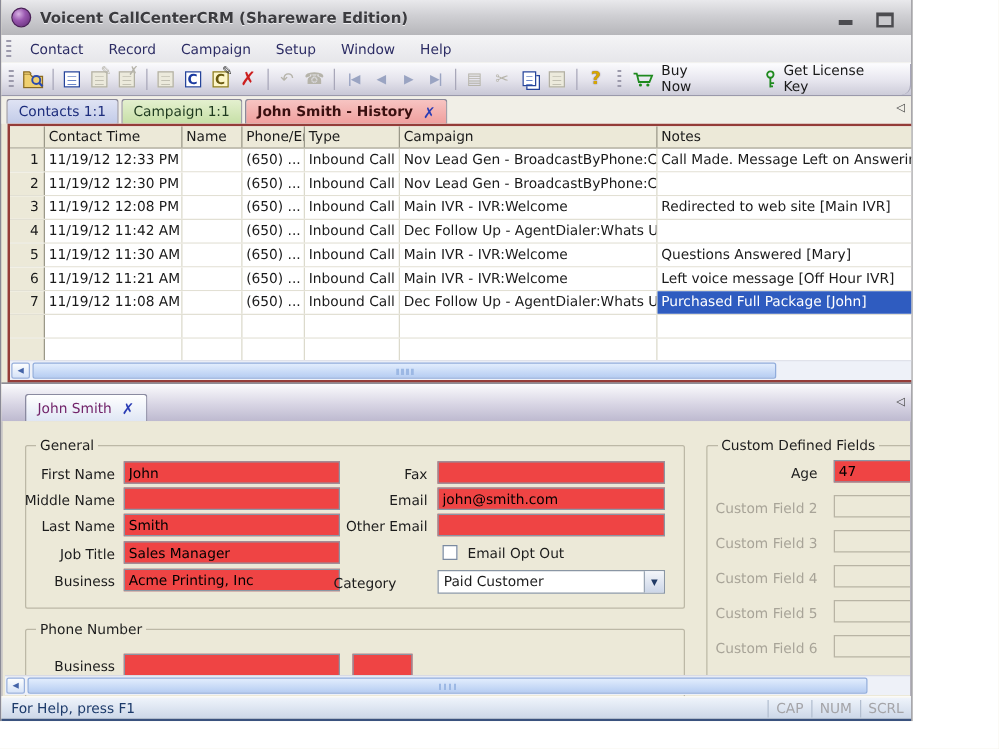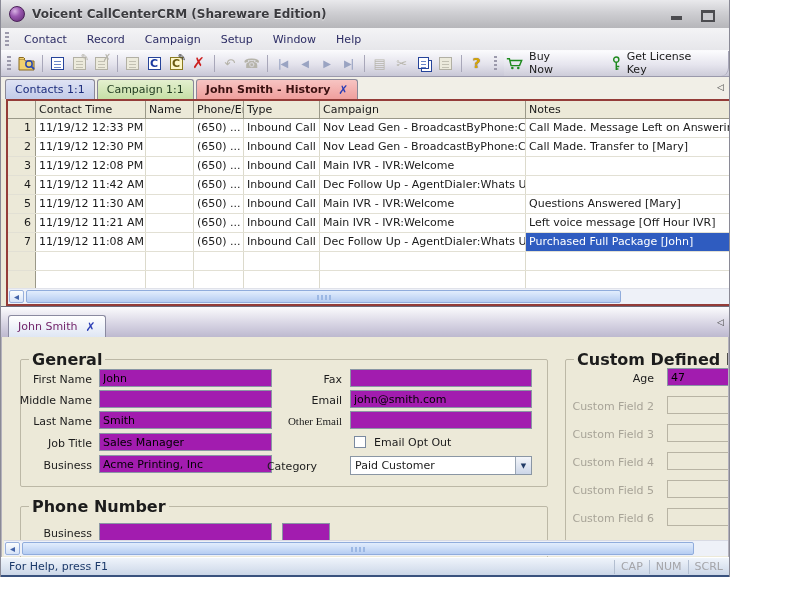--- a/index.html
+++ b/index.html
@@ -86,37 +86,37 @@
   .hthumb { position:absolute; top:1px; height:13px; border:1px solid #90acdc; border-radius:2px;
     background:linear-gradient(180deg,#e2edfd,#b6cdf2); }
   .hthumb::after { content:""; position:absolute; left:50%; top:4px; width:14px; height:5px; margin-left:-7px;
     background:repeating-linear-gradient(90deg,#9cb8e4 0 2px,transparent 2px 4px); }
   .grid-hthumb { left:18px; width:595px; }
   .form-hthumb { left:18px; width:672px; }
 
   
   .bottom-tabbar { position:absolute; left:0; top:306px; width:100%; height:31px;
     background:linear-gradient(180deg,#fbfbfd 0%,#d8d5e4 55%,#bdb9cf 100%);
-    border-top:1px solid #6c6c7c; display:flex; align-items:flex-end; padding-left:7px; }
+    border-top:1px solid #6c6c7c; display:flex; align-items:flex-end; padding-left:19px; }
   .detail-tab { height:22px; display:inline-flex; align-items:center; padding:0 9px;
     border:1px solid #8a8aa0; border-bottom:none; border-radius:3px 3px 0 0;
     background:linear-gradient(180deg,#ffffff,#dfe6f4); color:#72246a; cursor:default; }
   .bt-collapse { position:absolute; right:5px; top:10px; font-size:9px; color:#444; }
 
   
   .bottom-pane { position:absolute; left:0; top:337px; width:100%; height:220px; background:#ece9d8;
     overflow:hidden; border-left:1px solid #b4b2bc; border-right:1px solid #b4b2bc; }
   fieldset { position:absolute; border:1px solid #bcb8a6; border-radius:2px; background:transparent; }
-  legend { font-size:16px; color:#1c1c1c; padding:0 3px; margin-left:8px;font-weight:bold; }
+  legend { font-size:11px; color:#1c1c1c; padding:0 3px; margin-left:8px; }
   .fs-general { left:18px; top:13px; width:528px; height:137px; }
   .fs-custom  { left:563px; top:13px; width:250px; height:200px; }
   .fs-phone   { left:18px; top:160px; width:528px; height:70px; }
   .flabel { position:absolute; text-align:right; color:#1c1c1c; padding-top:2px; }
   .flabel.off { color:#a8a498; }
-  .finput { position:absolute; height:18px; border:1px solid #8a96a4; background:#a21caf;
+  .finput { position:absolute; height:18px; border:1px solid #8a96a4; background:#ef4444;
     font-family:"DejaVu Sans","Liberation Sans",sans-serif; font-size:11px; padding:0 3px; }
   .finput:disabled, .finput.off { background:#ece9d8; border-color:#b8b4a4; color:#8a867a; }
   .checkbox { position:absolute; width:12px; height:12px; background:#fff; border:1px solid #7a8aa0; }
   .cb-label { position:absolute; color:#1c1c1c; }
   .select-box { position:absolute; height:19px; border:1px solid #8a96a4; background:#fff; display:flex; }
   .select-text { flex:1; padding:2px 0 0 4px; white-space:nowrap; overflow:hidden; }
   .select-arrow { width:16px; border-left:1px solid #9aa6b4; background:linear-gradient(180deg,#f4f6fa,#ccd6e8);
     display:flex; align-items:center; justify-content:center; font-size:7px; color:#203a66; }
   .form-hscroll { position:absolute; left:2px; top:203px; width:795px; height:16px; background:#eef1f8; border-top:1px solid #d8dae4; }
 
@@ -298,29 +298,29 @@
               <div class="gcell" style="width: 206px;">Nov Lead Gen - BroadcastByPhone:Ch...</div>
               <div class="gcell flex">Call Made. Message Left on Answering Machine</div>
             </div>
             <div class="grid-row">
               <div class="gcell cell-num" style="width: 28px;">2</div>
               <div class="gcell" style="width: 110px;">11/19/12 12:30 PM</div>
               <div class="gcell" style="width: 48px;"></div>
               <div class="gcell" style="width: 50px;">(650) ...</div>
               <div class="gcell" style="width: 76px;">Inbound Call</div>
               <div class="gcell" style="width: 206px;">Nov Lead Gen - BroadcastByPhone:Ch...</div>
-              <div class="gcell flex">Call Made. Transfer to [Mary]</div>
             </div>
             <div class="grid-row">
               <div class="gcell cell-num" style="width: 28px;">3</div>
               <div class="gcell" style="width: 110px;">11/19/12 12:08 PM</div>
               <div class="gcell" style="width: 48px;"></div>
               <div class="gcell" style="width: 50px;">(650) ...</div>
               <div class="gcell" style="width: 76px;">Inbound Call</div>
               <div class="gcell" style="width: 206px;">Main IVR - IVR:Welcome</div>
+              <div class="gcell flex">Redirected to web site [Main IVR]</div>
             </div>
             <div class="grid-row">
               <div class="gcell cell-num" style="width: 28px;">4</div>
               <div class="gcell" style="width: 110px;">11/19/12 11:42 AM</div>
               <div class="gcell" style="width: 48px;"></div>
               <div class="gcell" style="width: 50px;">(650) ...</div>
               <div class="gcell" style="width: 76px;">Inbound Call</div>
               <div class="gcell" style="width: 206px;">Dec Follow Up - AgentDialer:Whats Up</div>
             </div>
             <div class="grid-row">
@@ -401,21 +401,21 @@
         <div class="flabel" style="left: 0px; width: 90px; top: 76px;">Last Name</div>
         <input class="finput" type="text" value="Smith" style="left: 97px; width: 173px; top: 74px;">
         <div class="flabel" style="left: 0px; width: 90px; top: 98px;">Job Title</div>
         <input class="finput" type="text" value="Sales Manager" style="left: 97px; width: 173px; top: 96px;">
         <div class="flabel" style="left: 0px; width: 90px; top: 120px;">Business</div>
         <input class="finput" type="text" value="Acme Printing, Inc" style="left: 97px; width: 173px; top: 118px;">
         <div class="flabel" style="left: 240px; width: 100px; top: 34px;">Fax</div>
         <input class="finput" type="text" style="left: 348px; width: 182px; top: 32px;">
         <div class="flabel" style="left: 240px; width: 100px; top: 55px;">Email</div>
         <input class="finput" type="text" value="john@smith.com" style="left: 348px; width: 182px; top: 53px;">
-        <div class="flabel" style="left: 240px; width: 100px; top: 76px; font-family: Liberation Serif, serif;">Other Email</div>
+        <div class="flabel" style="left: 240px; width: 100px; top: 76px;">Other Email</div>
         <input class="finput" type="text" style="left: 348px; width: 182px; top: 74px;">
         <span class="checkbox" style="left: 352px; top: 99px;"></span>
         <span class="cb-label" style="left: 372px; top: 99px;">Email Opt Out</span>
         <div class="flabel" style="left: 240px; width: 100px; top: 121px; text-align: center;">Category</div>
         <div class="select-box" style="left: 348px; width: 182px; top: 119px;">
           <span class="select-text">Paid Customer</span>
           <span class="select-arrow">▼</span>
         </div>
       </div>
 

